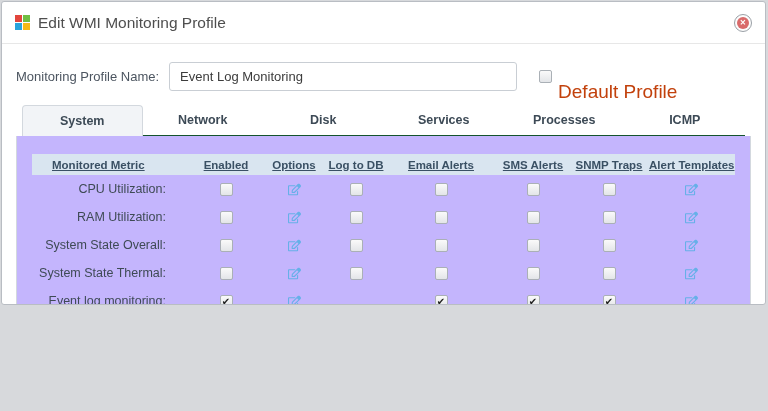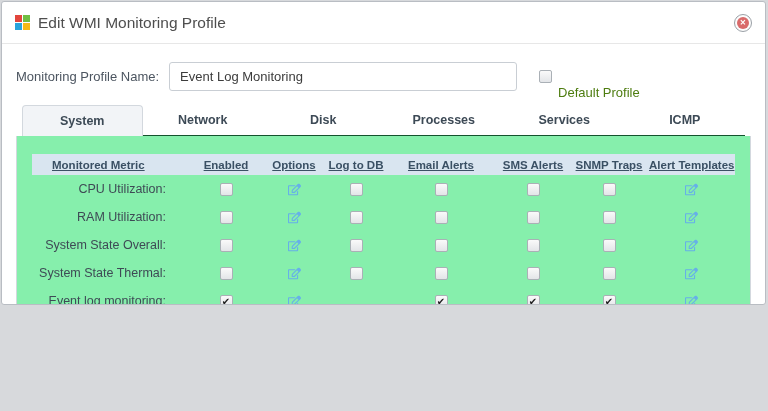--- a/index.html
+++ b/index.html
@@ -32,31 +32,31 @@
   .name-input { width:348px; height:29px; border:1px solid #c9ced4; border-radius:3px;
                 padding:0 10px; font-size:13px; color:#3c3c3c; background:#fff; outline:none;
                 font-family:"Liberation Sans", sans-serif; }
   .default-wrap { display:flex; align-items:center; margin-left:22px; gap:6px; }
 
   
   .checkbox { width:13px; height:13px; border:1px solid #aab0b6; border-radius:2px;
               background:linear-gradient(#fafafa,#e3e5e8); display:inline-flex;
               align-items:center; justify-content:center; font-size:10px; line-height:13px;
               color:#222; cursor:pointer; flex:0 0 auto; }
-  .cb-label { font-size:13px; color:#4d7c0f;margin-top:32px; }
+  .cb-label { font-size:19px; color:#c2410c;margin-top:32px; }
 
   
   .tabs { display:grid; grid-template-columns:repeat(6,1fr); margin:14px 20px 0; height:31px;text-align:right; }
   .tab { display:flex; align-items:center; justify-content:center; font-size:12.5px;
          font-weight:700; color:#3d4a56; border-bottom:1px solid #14532d; cursor:pointer; }
   .tab.active { background:#f2f4f7; border:1px solid #d3d8de; border-bottom:none;
                 border-radius:4px 4px 0 0; }
 
   
-  .tab-panel { margin:0 14px; height:208px; background:#86efac;
+  .tab-panel { margin:0 14px; height:208px; background:#c4b5fd;
                border:1px solid #d3d8de; border-top:none; border-radius:0 0 4px 4px;
                padding-top:18px; }
   .thead, .tr { display:grid; grid-template-columns:159px 70px 66px 58px 112px 72px 80px 85px;
                 align-items:center; margin:0 15px; }
   .thead { height:21px; background:var(--header-row-bg,#d9e5f0); }
   .th { font-size:11.5px; font-weight:700; color:#3a5064; text-decoration:underline;
         text-align:center; cursor:pointer; white-space:nowrap; }
   .th.metric { text-align:left; padding-left:20px; }
   .tr { height:28px; }
   .td { display:flex; align-items:center; justify-content:center; }
@@ -97,22 +97,22 @@
     <span class="default-wrap">
       <span class="checkbox" id="default-cb"></span>
       <span class="cb-label">Default Profile</span>
     </span>
   </div>
 
   <div class="tabs" id="tabs">
       <div class="tab active">System</div>
       <div class="tab">Network</div>
       <div class="tab">Disk</div>
+      <div class="tab">Services</div>
       <div class="tab">Processes</div>
-      <div class="tab">Services</div>
       <div class="tab">ICMP</div>
     </div>
 
   <div class="tab-panel">
     <div class="thead" id="thead">
         <div class="th metric">Monitored Metric</div>
         <div class="th">Enabled</div>
         <div class="th">Options</div>
         <div class="th">Log to DB</div>
         <div class="th">Email Alerts</div>

